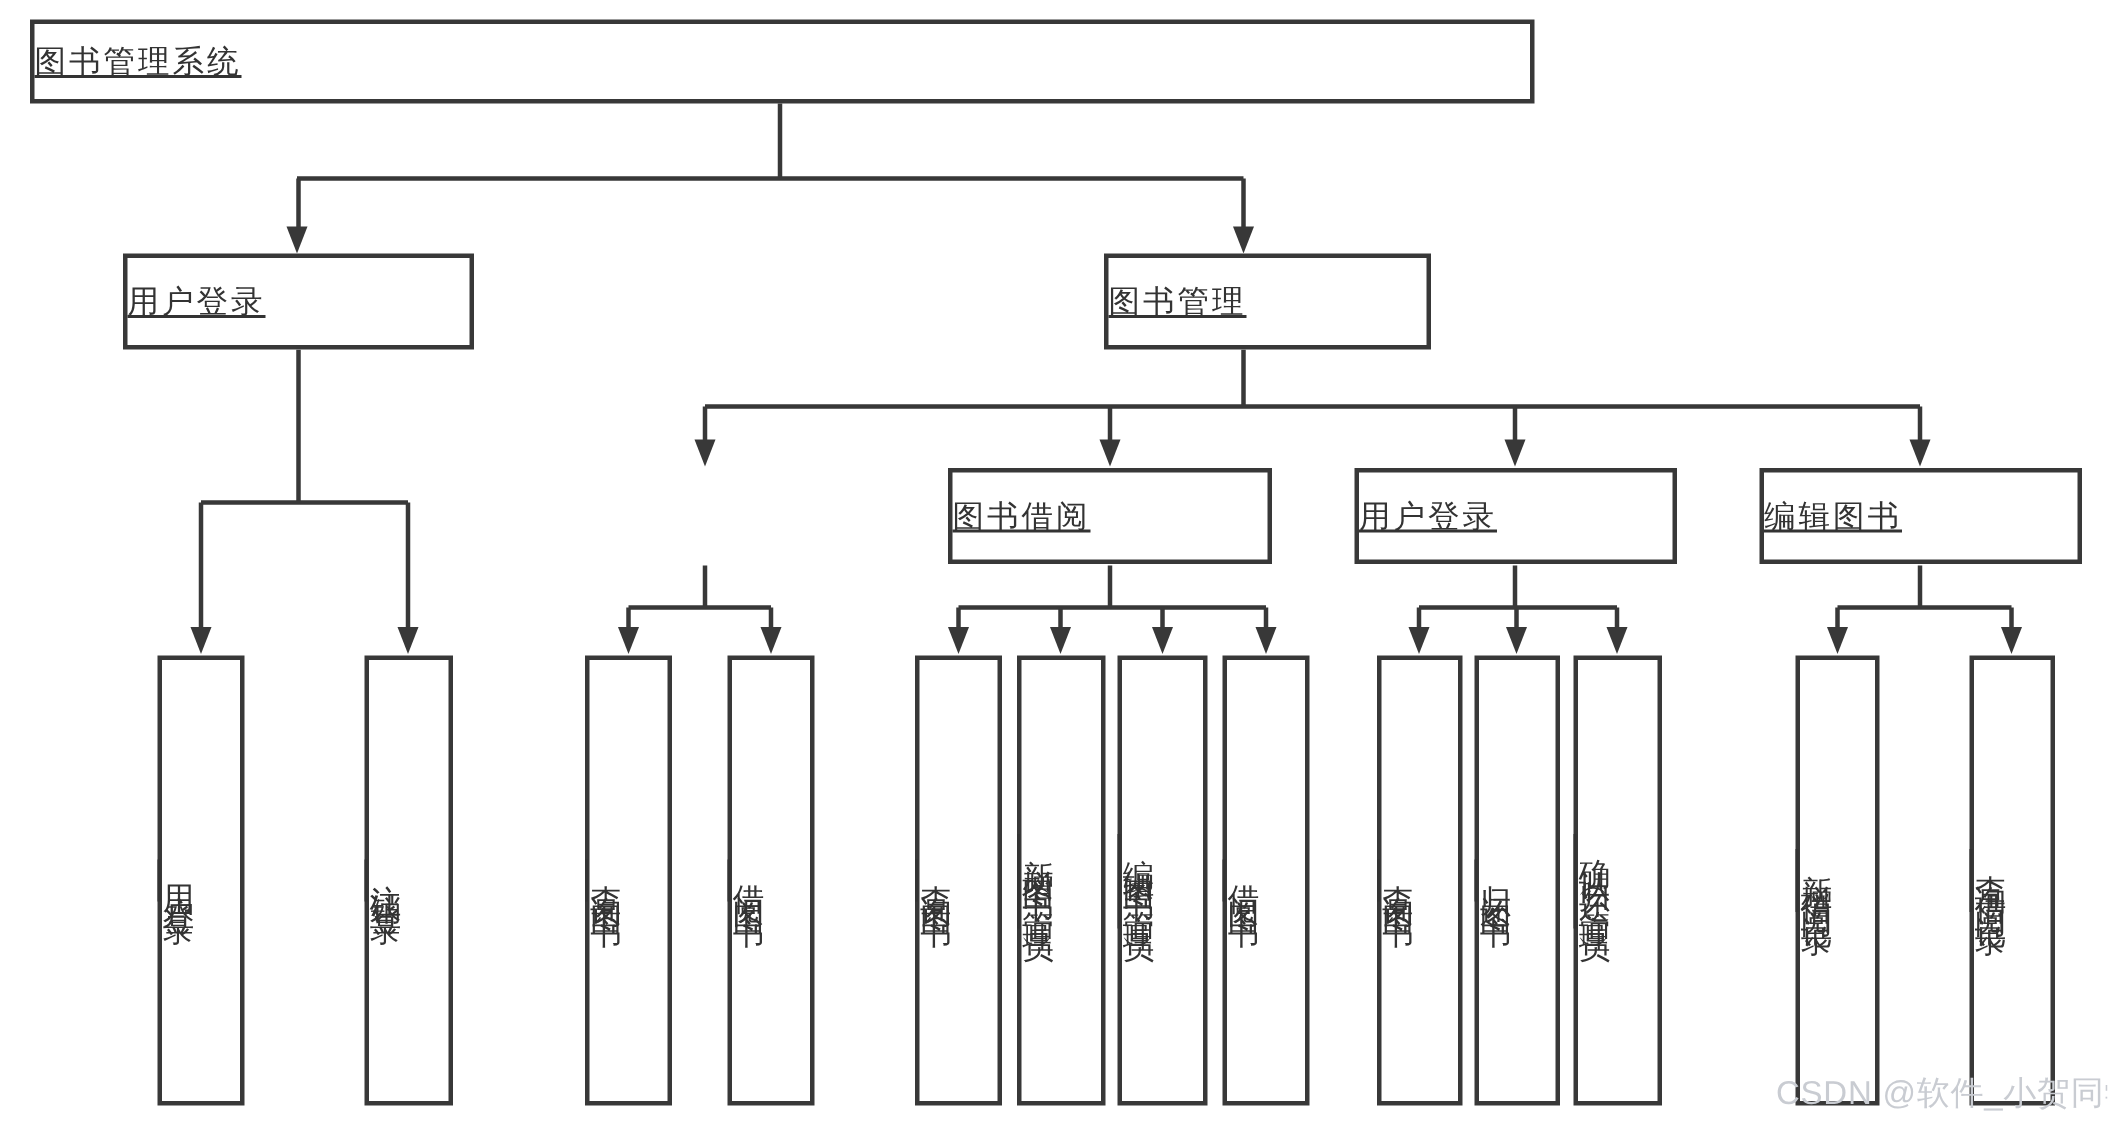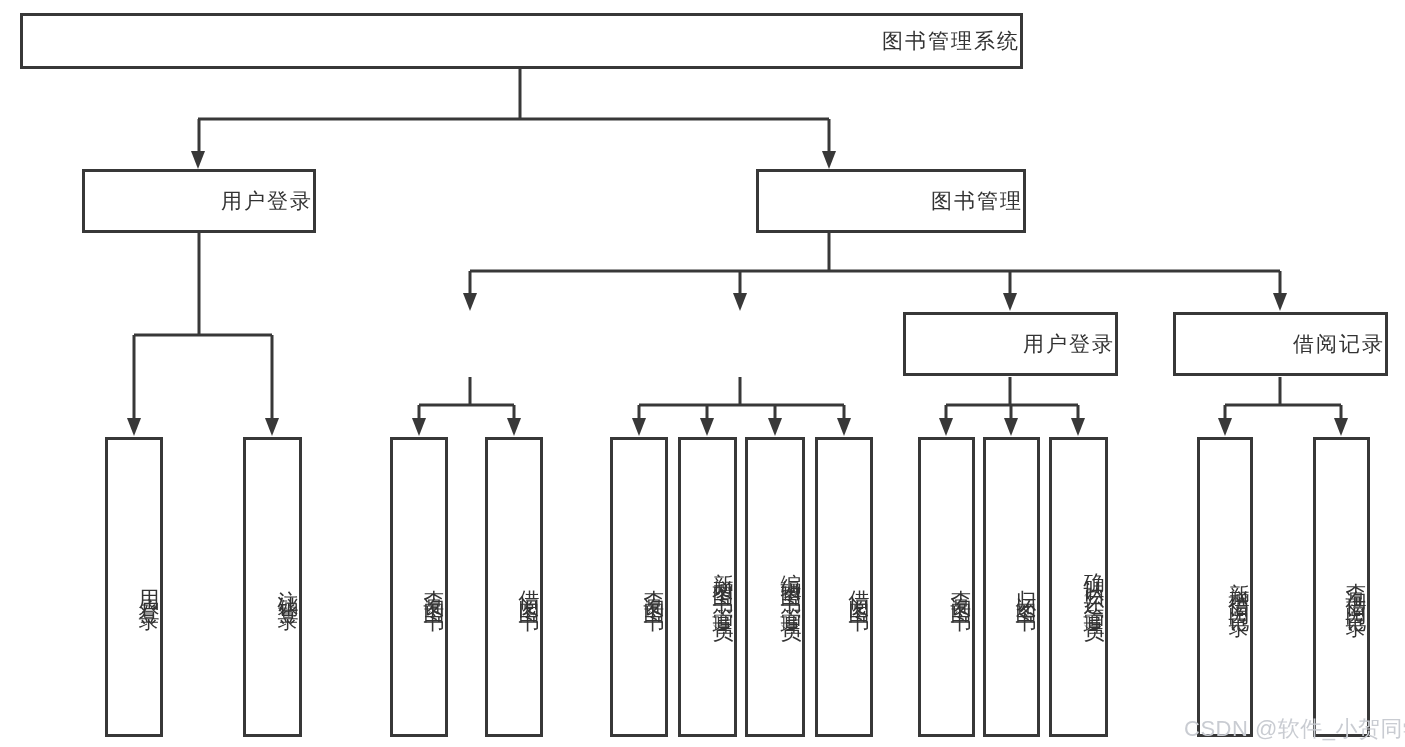--- a/index.html
+++ b/index.html
@@ -7,21 +7,21 @@
   .canvas {
     position:relative; width:1405px; height:747px; background:#ffffff;
     font-family:"Liberation Sans","DejaVu Sans",sans-serif; overflow:hidden;
   }
   .connectors { position:absolute; left:0; top:0; z-index:1; }
   .connectors path { stroke:#383838; stroke-width:3; fill:none; }
   .connectors polygon { fill:#383838; stroke:none; }
   .node {
     position:absolute; box-sizing:border-box; z-index:2;
     border:3px solid #383838; background:#ffffff; color:#333333;
-    display:flex; align-items:center; justify-content:flex-end;
+    display:flex; align-items:center; justify-content:flex-start;text-decoration:underline;
   }
   .hnode { font-size:21px; letter-spacing:2px; white-space:nowrap; }
   .vnode .vlabel {
     writing-mode:vertical-rl; text-orientation:mixed;
     font-size:21px; letter-spacing:7px; line-height:1; color:#333333;
   }
   .watermark {
     position:absolute; left:1184px; top:714px; z-index:5;
     font-size:22px; color:#c9ccd2; letter-spacing:0.5px; white-space:nowrap;
   }
@@ -74,29 +74,32 @@
     </g>
   </svg>
 
   <div class="node hnode" style="left:20px;top:13px;width:1003px;height:56px">
     <span>图书管理系统</span>
   </div>
 
   <div class="node hnode" style="left:82px;top:169px;width:234px;height:64px">
     <span>用户登录</span>
   </div>
-  <div class="node hnode" style="left:756px;top:169px;width:270px;height:64px">
+  <div class="node hnode" style="left:736px;top:169px;width:218px;height:64px">
     <span>图书管理</span>
   </div>
 
+  <div class="node hnode" style="left:632px;top:312px;width:216px;height:64px">
+    <span>图书借阅</span>
+  </div>
   <div class="node hnode" style="left:903px;top:312px;width:215px;height:64px">
     <span>用户登录</span>
   </div>
   <div class="node hnode" style="left:1173px;top:312px;width:215px;height:64px">
-    <span>借阅记录</span>
+    <span>编辑图书</span>
   </div>
 
   <div class="node vnode" style="left:105px;top:437px;width:58px;height:300px">
     <span class="vlabel">用户登录</span>
   </div>
   <div class="node vnode" style="left:243px;top:437px;width:59px;height:300px">
     <span class="vlabel">注销登录</span>
   </div>
 
   <div class="node vnode" style="left:390px;top:437px;width:58px;height:300px">

